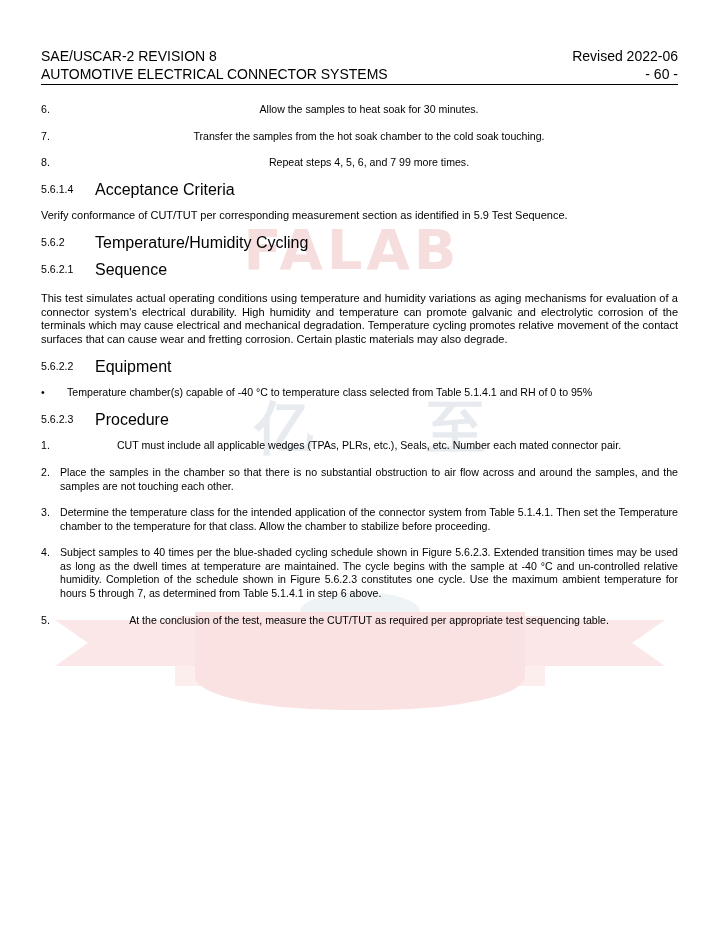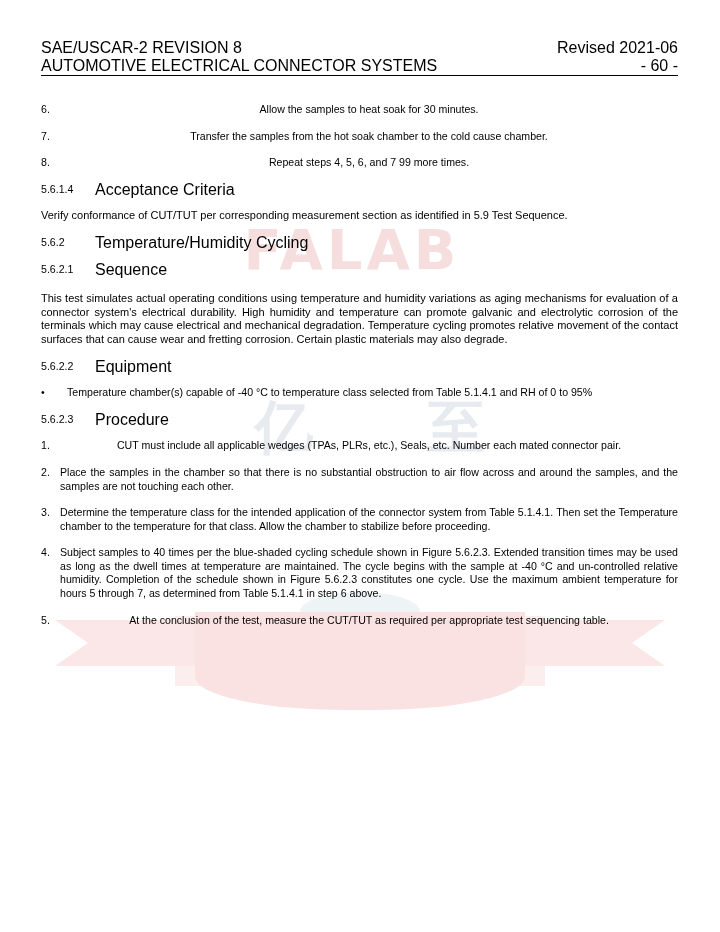--- a/index.html
+++ b/index.html
@@ -97,23 +97,23 @@
   #page {
     position: relative;
     z-index: 2;
     padding: 0;
   }
 
   
   #doc-header {
     position: absolute;
     left: 41px;
-    top: 39px;
+    top: 48px;
     width: 637px;
-    font-size: 16px;
+    font-size: 14px;
     line-height: 17.5px;
   }
   .hdr-row {
     display: flex;
     justify-content: space-between;
     align-items: baseline;
     white-space: nowrap;
   }
   .hdr-row.underlined {
     border-bottom: 1.3px solid #000;
@@ -207,38 +207,38 @@
     <div class="wm-ribbon-tail right"></div>
     <div class="wm-ribbon-body"></div>
   </div>
 </div>
 
 <div id="page">
 
   <div id="doc-header">
     <div class="hdr-row">
       <span class="hdr-left">SAE/USCAR-2 REVISION 8</span>
-      <span class="hdr-right">Revised 2021-06</span>
+      <span class="hdr-right">Revised 2022-06</span>
     </div>
     <div class="hdr-row underlined">
       <span class="hdr-left">AUTOMOTIVE ELECTRICAL CONNECTOR SYSTEMS</span>
       <span class="hdr-right">- 60 -</span>
     </div>
   </div>
 
   <div id="doc-body">
 
     <div class="numitem">
       <span class="marker">6.</span>
       <span class="itemtext nojust">Allow the samples to heat soak for 30 minutes.</span>
     </div>
 
     <div class="numitem">
       <span class="marker">7.</span>
-      <span class="itemtext nojust">Transfer the samples from the hot soak chamber to the cold cause chamber.</span>
+      <span class="itemtext nojust">Transfer the samples from the hot soak chamber to the cold soak touching.</span>
     </div>
 
     <div class="numitem">
       <span class="marker">8.</span>
       <span class="itemtext nojust">Repeat steps 4, 5, 6, and 7 99 more times.</span>
     </div>
 
     <div class="sect">
       <span class="sect-num">5.6.1.4</span>
       <span class="sect-title">Acceptance Criteria</span>

